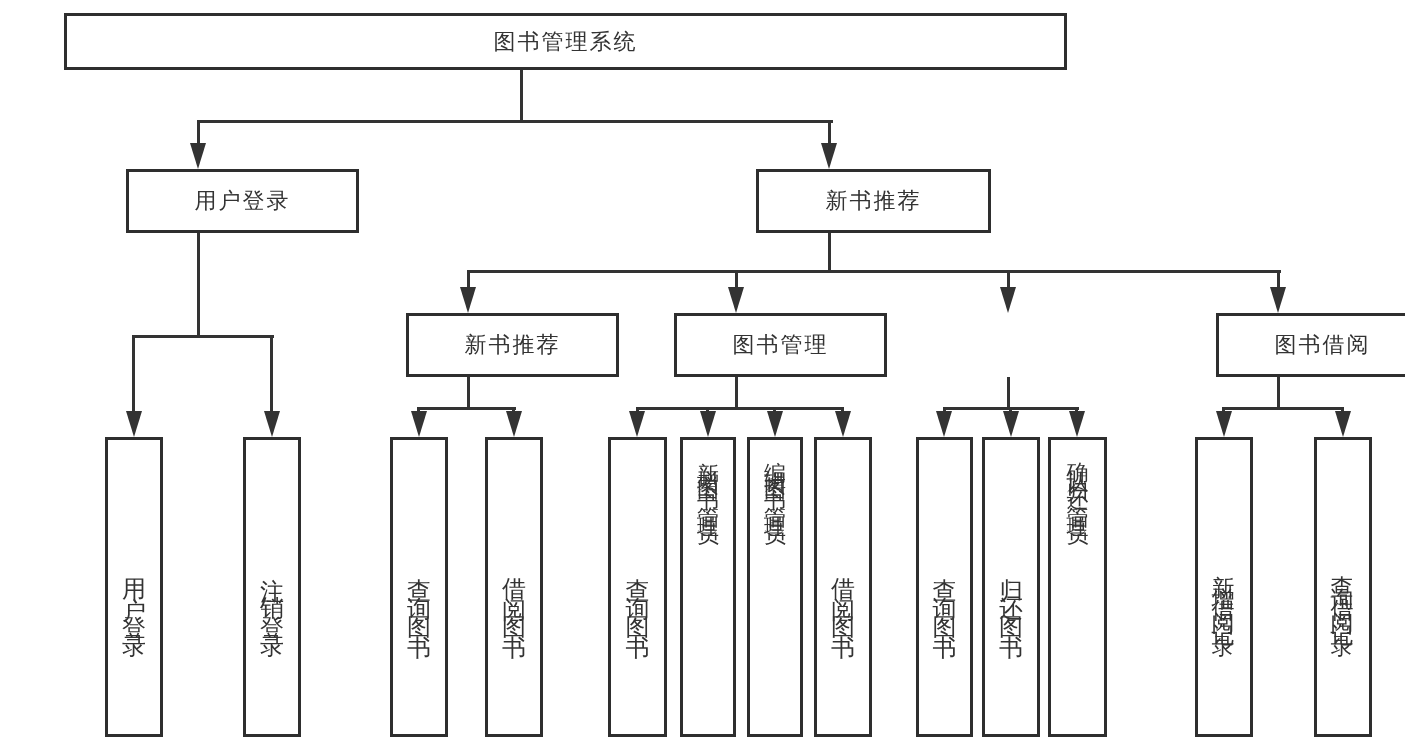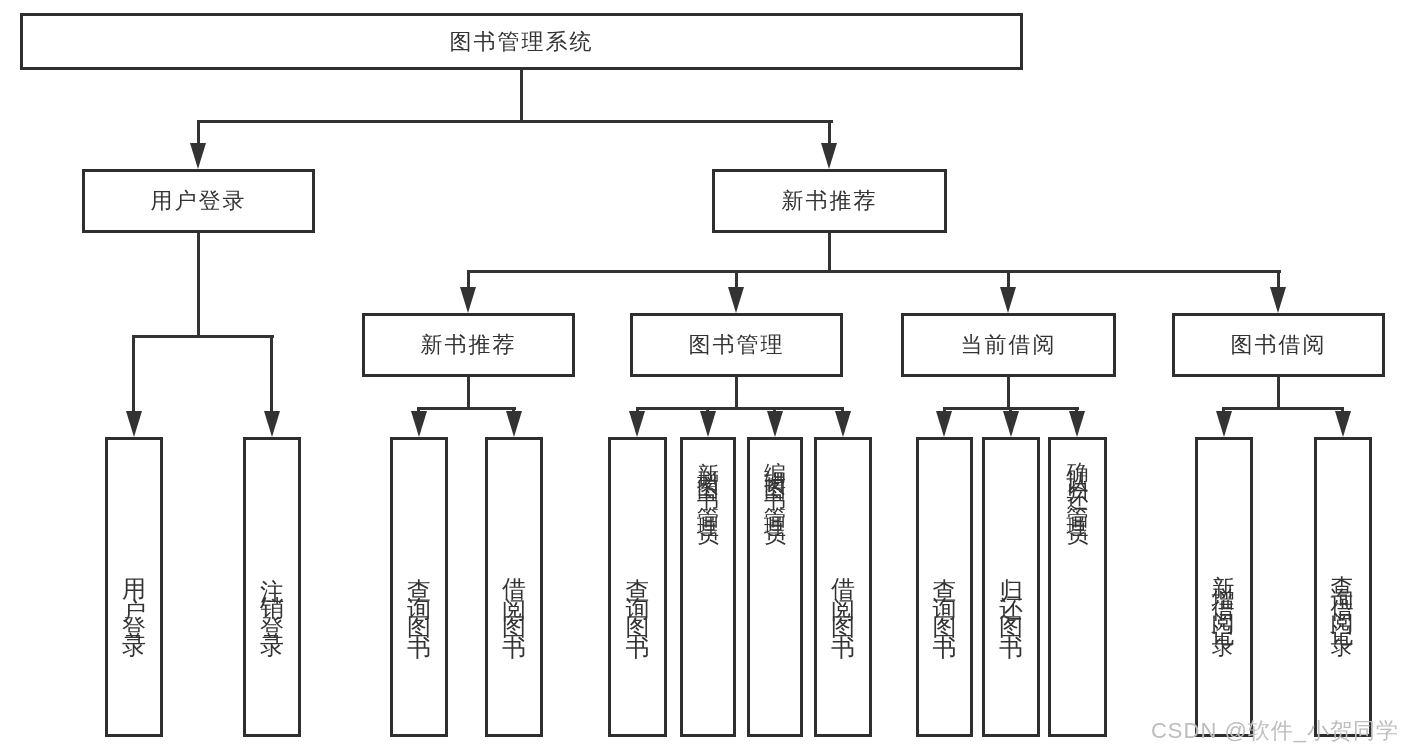--- a/index.html
+++ b/index.html
@@ -14,21 +14,21 @@
   .box {
     position: absolute;
     box-sizing: border-box;
     background: #ffffff;
     border: 3px solid #2e2e2e;
     color: #333333;
     display: flex;
     align-items: center;
     justify-content: center;
   }
-  .hbox { font-size: 22px; letter-spacing: 2px; white-space: nowrap; }
+  .hbox { font-size: 22px; letter-spacing: 2px; white-space: nowrap; margin-left: 44px; }
   .vbox {
     writing-mode: vertical-rl;
     white-space: nowrap;
   }
   .v-short { font-size: 24px; letter-spacing: 19px; padding-top: 19px; }
   .v-med   { font-size: 23px; letter-spacing: 12px; padding-top: 12px; }
   .v-dense {
     font-size: 22px; letter-spacing: 9px;
     justify-content: flex-start; padding-top: 4px;
   }
@@ -80,21 +80,20 @@
   <div class="arrow" style="left:460px; top:287px;"></div>
   <div class="vl" style="left:735px; top:270px; height:19px;"></div>
   <div class="arrow" style="left:728px; top:287px;"></div>
   <div class="vl" style="left:1007px; top:270px; height:19px;"></div>
   <div class="arrow" style="left:1000px; top:287px;"></div>
   <div class="vl" style="left:1277px; top:270px; height:19px;"></div>
   <div class="arrow" style="left:1270px; top:287px;"></div>
 
   <div class="box hbox" style="left:362px; top:313px; width:213px; height:64px;text-align:right;">新书推荐</div>
   <div class="box hbox" style="left:630px; top:313px; width:213px; height:64px;">图书管理</div>
-  <div class="box hbox" style="left:901px; top:313px; width:215px; height:64px;">当前借阅</div>
   <div class="box hbox" style="left:1172px; top:313px; width:213px; height:64px;">图书借阅</div>
 
   <div class="vl" style="left:467px; top:377px; height:32px;"></div>
   <div class="hl" style="left:417px; top:407px; width:99px;"></div>
   <div class="vl" style="left:417px; top:407px; height:8px;"></div>
   <div class="arrow" style="left:411px; top:411px;"></div>
   <div class="vl" style="left:512px; top:407px; height:8px;"></div>
   <div class="arrow" style="left:506px; top:411px;"></div>
 
   <div class="vl" style="left:735px; top:377px; height:32px;"></div>
@@ -135,15 +134,14 @@
   <div class="box vbox v-dense" style="left:747px; top:437px; width:56px; height:300px;">编辑图书（管理员）</div>
   <div class="box vbox v-short" style="left:814px; top:437px; width:58px; height:300px;">借阅图书</div>
 
   <div class="box vbox v-short" style="left:916px; top:437px; width:57px; height:300px;">查询图书</div>
   <div class="box vbox v-short" style="left:982px; top:437px; width:58px; height:300px;">归还图书</div>
   <div class="box vbox v-dense" style="left:1048px; top:437px; width:59px; height:300px;">确认归还（管理员）</div>
 
   <div class="box vbox v-med" style="left:1195px; top:437px; width:58px; height:300px;">新增借阅记录</div>
   <div class="box vbox v-med" style="left:1314px; top:437px; width:58px; height:300px;">查询借阅记录</div>
 
-  <div class="watermark">CSDN @软件_小贺同学</div>
 
 </div>
 
 </body></html>

